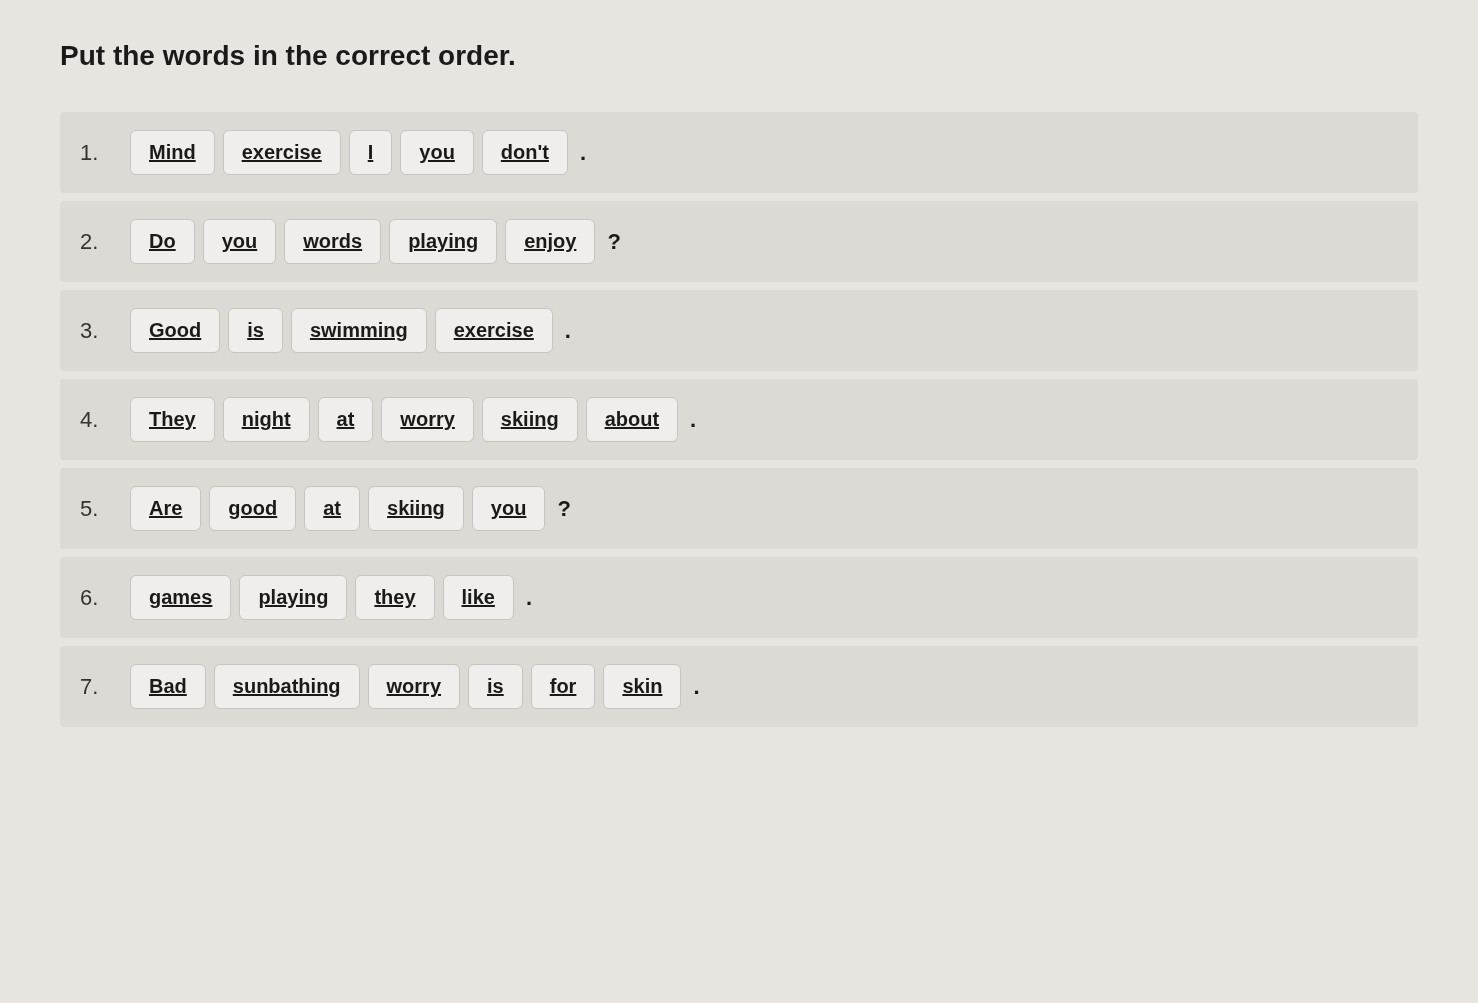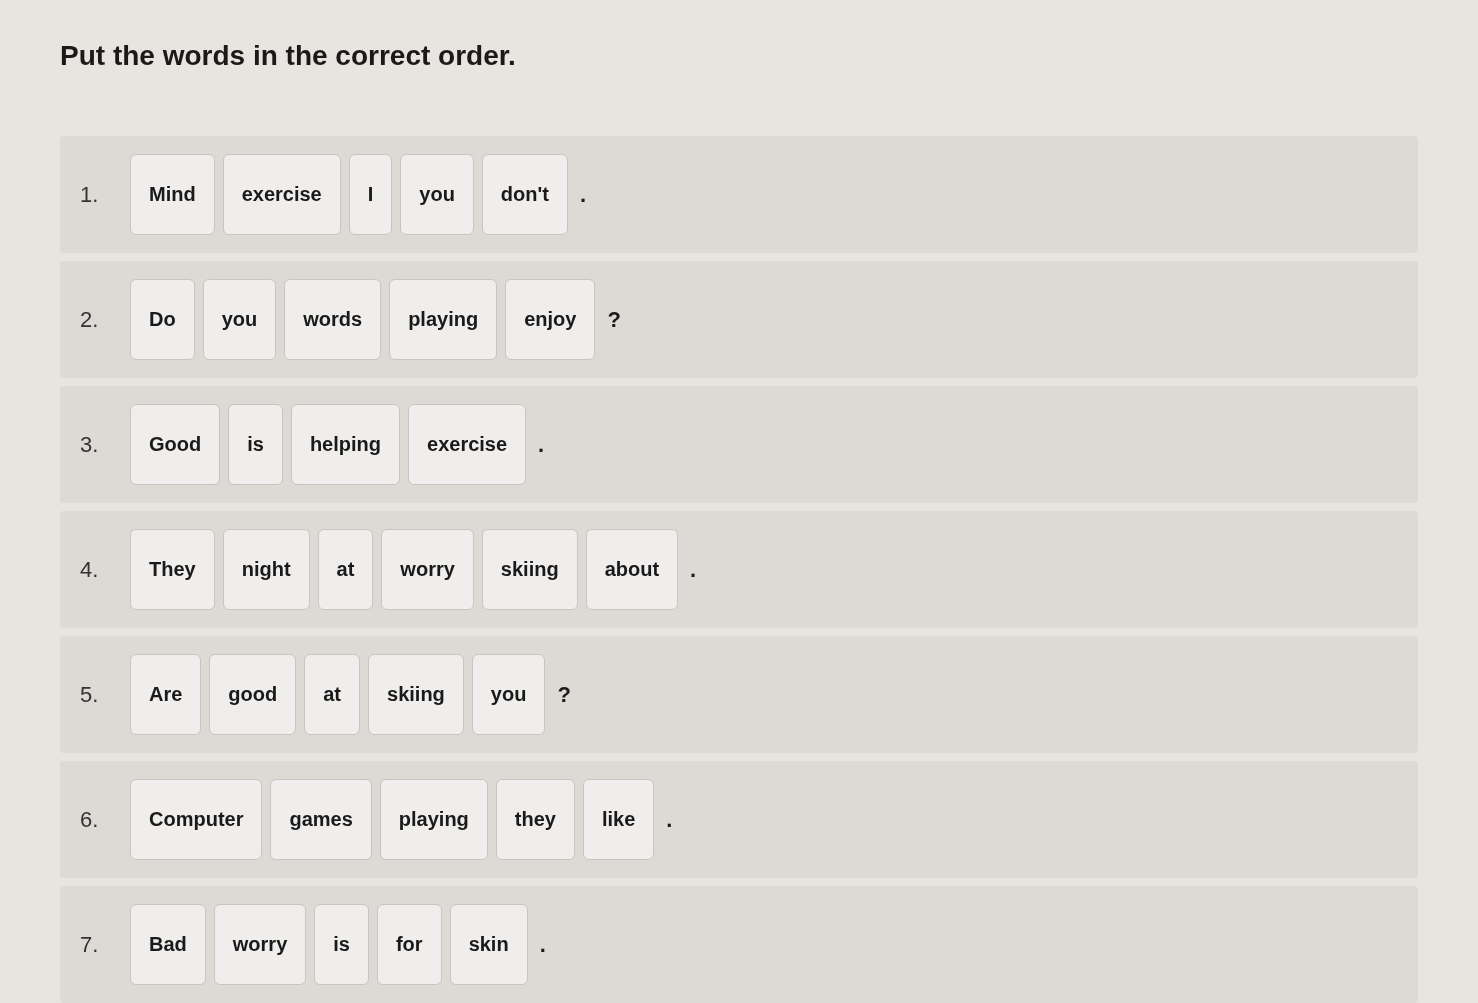--- a/index.html
+++ b/index.html
@@ -13,21 +13,21 @@
       font-family: Arial, sans-serif;
       width: 1478px;
       min-height: 1003px;
       padding: 40px 60px;
     }
 
     .page-title {
       font-size: 28px;
       font-weight: bold;
       color: #1a1a1a;
-      margin-bottom: 64px;
+      margin-bottom: 40px;
     }
 
     .exercise-list {
       display: flex;
       flex-direction: column;
       gap: 8px;
     }
 
     .exercise-row {
       display: flex;
@@ -49,26 +49,27 @@
       display: flex;
       align-items: center;
       flex-wrap: wrap;
       gap: 8px;
     }
 
     .word-tile {
       background-color: #f0eeec;
       border: 1px solid #c8c4c0;
       border-radius: 6px;
-      padding: 28px 18px;
+      padding: 10px 18px;
       font-size: 20px;
       font-weight: bold;
       color: #1a1a1a;
       cursor: pointer;
       user-select: none;
+      text-decoration: underline;
     }
 
     .punctuation {
       font-size: 22px;
       font-weight: bold;
       color: #1a1a1a;
       margin-left: 4px;
     }
   </style>
 </head>
@@ -97,21 +98,21 @@
         <div class="word-tile">playing</div>
         <div class="word-tile">enjoy</div>
         <span class="punctuation">?</span>
       </div>
     </div>
     <div class="exercise-row">
       <span class="row-number">3.</span>
       <div class="words-container">
         <div class="word-tile">Good</div>
         <div class="word-tile">is</div>
-        <div class="word-tile">helping</div>
+        <div class="word-tile">swimming</div>
         <div class="word-tile">exercise</div>
         <span class="punctuation">.</span>
       </div>
     </div>
     <div class="exercise-row">
       <span class="row-number">4.</span>
       <div class="words-container">
         <div class="word-tile">They</div>
         <div class="word-tile">night</div>
         <div class="word-tile">at</div>
@@ -128,32 +129,32 @@
         <div class="word-tile">good</div>
         <div class="word-tile">at</div>
         <div class="word-tile">skiing</div>
         <div class="word-tile">you</div>
         <span class="punctuation">?</span>
       </div>
     </div>
     <div class="exercise-row">
       <span class="row-number">6.</span>
       <div class="words-container">
-        <div class="word-tile">Computer</div>
         <div class="word-tile">games</div>
         <div class="word-tile">playing</div>
         <div class="word-tile">they</div>
         <div class="word-tile">like</div>
         <span class="punctuation">.</span>
       </div>
     </div>
     <div class="exercise-row">
       <span class="row-number">7.</span>
       <div class="words-container">
         <div class="word-tile">Bad</div>
+        <div class="word-tile">sunbathing</div>
         <div class="word-tile">worry</div>
         <div class="word-tile">is</div>
         <div class="word-tile">for</div>
         <div class="word-tile">skin</div>
         <span class="punctuation">.</span>
       </div>
     </div>
   </div>
 
 </body></html>

